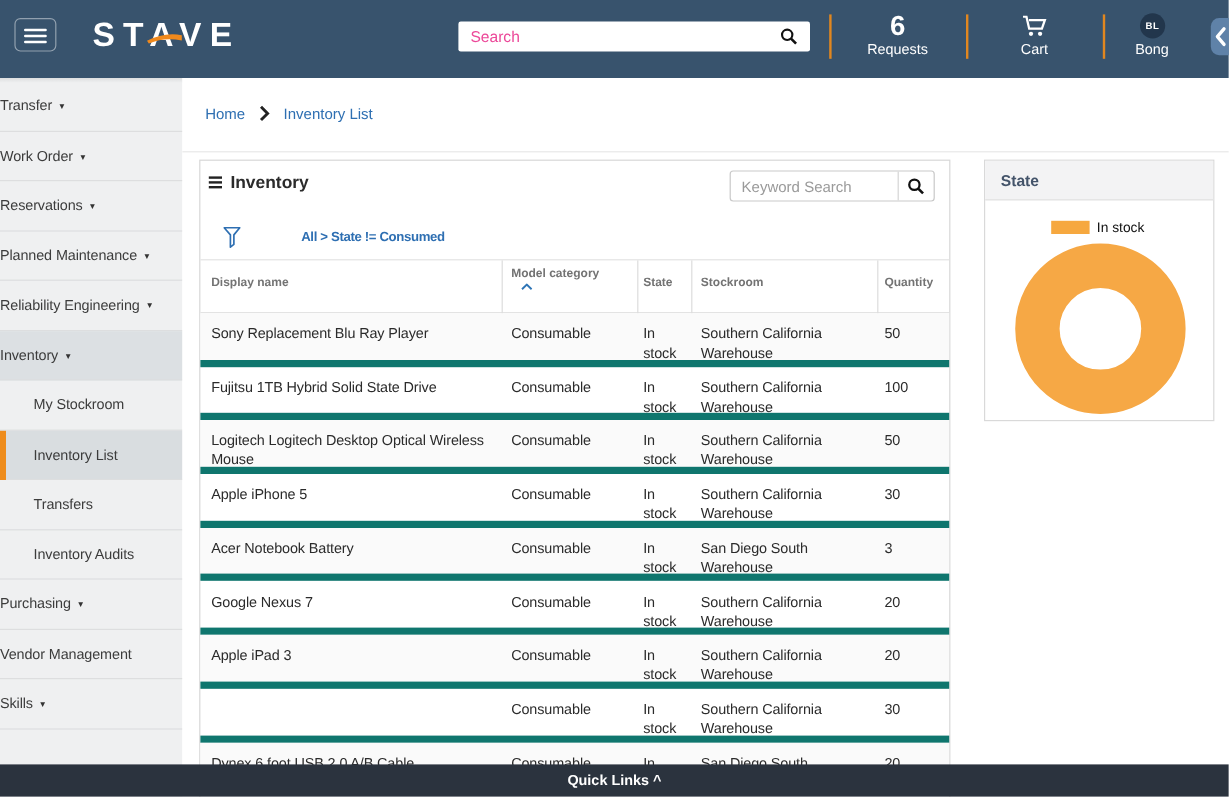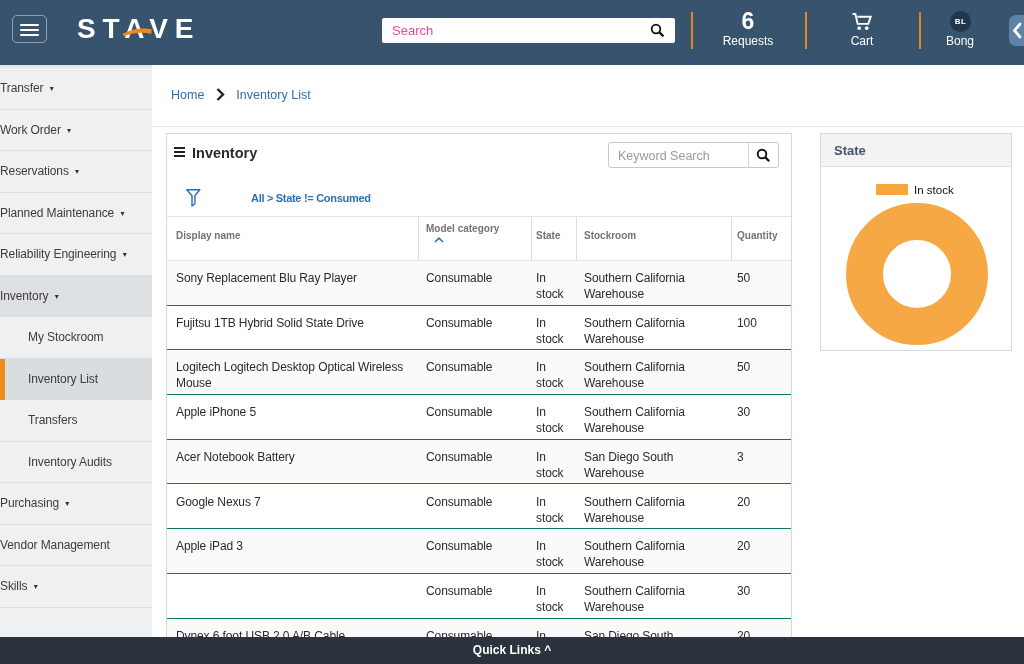--- a/index.html
+++ b/index.html
@@ -48,21 +48,21 @@
   #kws { position:absolute; left:441px; top:8px; width:171px; height:26px; border:1px solid #C9C9C9; border-radius:3px; background:#fff; }
   #kws span { position:absolute; left:9px; top:6px; font-size:12.5px; color:#9A9A9A; }
   #kws .sep { position:absolute; right:29px; top:0; width:1px; height:24px; background:#D5D5D5; }
   #filter { position:absolute; left:19px; top:55px; }
   #ftext { position:absolute; left:44px; top:58px; font-size:11px; font-weight:bold; letter-spacing:-.3px; color:#2E6FB2;margin-left:40px; }
 
   
   #thead { position:absolute; left:0; top:82px; width:624px; height:45px; border-top:1px solid #E3E3E3; border-bottom:1px solid #E3E3E3; }
   .hc { position:absolute; top:0; height:45px; color:#737373; font-size:10px; font-weight:bold; }
   .vline { position:absolute; top:0; width:1px; height:45px; background:#DCDCDC; }
-  .row { position:absolute; left:0; width:624px; height:44.7px; border-bottom:1px solid #0f766e; font-size:12px; color:#2b2b2b; letter-spacing:-.1px; }
+  .row { position:absolute; left:0; width:624px; height:44.7px; border-bottom:6px solid #0f766e; font-size:12px; color:#2b2b2b; letter-spacing:-.1px; }
   .row.odd { background:#FAFAFA; }
   .cell { position:absolute; top:9px; line-height:16px; }
   .c1 { left:9px;  width:240px; }
   .c2 { left:259px; width:110px; }
   .c3 { left:369px; width:34px; }
   .c4 { left:417px; width:145px; }
   .c5 { left:570px; width:50px; }
 
   
   #spanel { position:absolute; left:820px; top:133px; width:192px; height:218px; background:#fff; border:1px solid #D9D9D9; }

